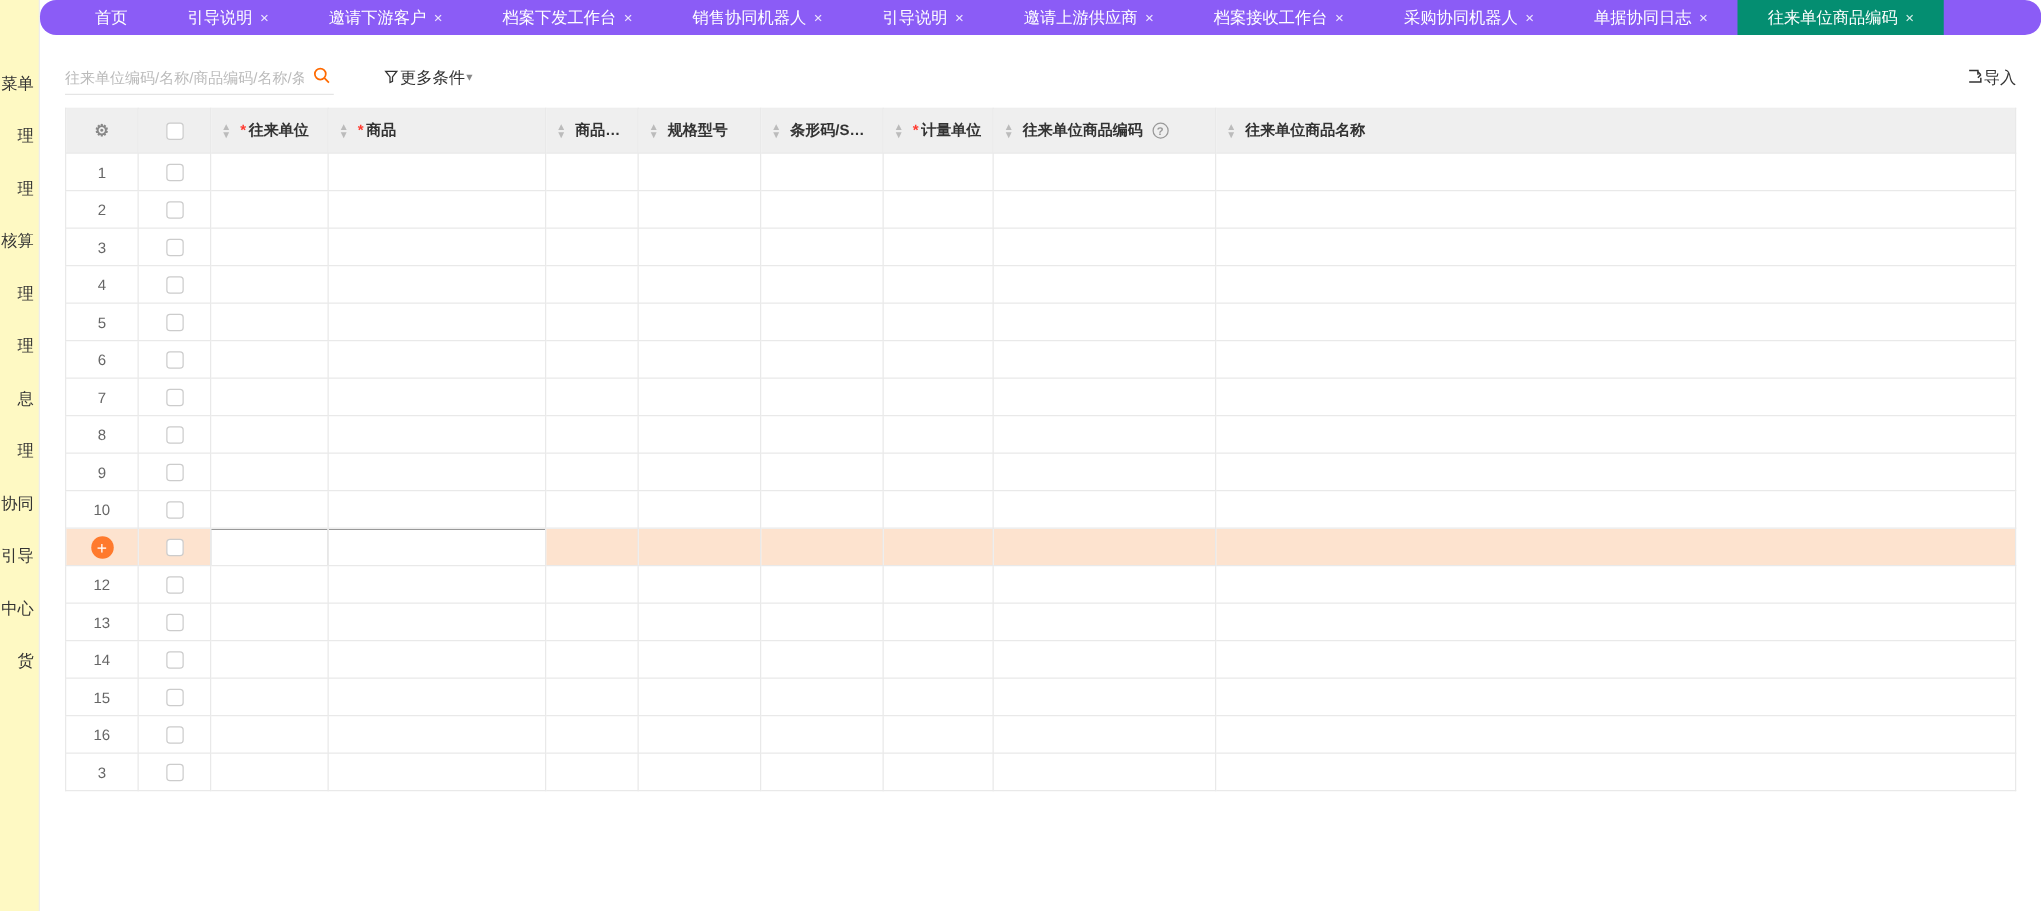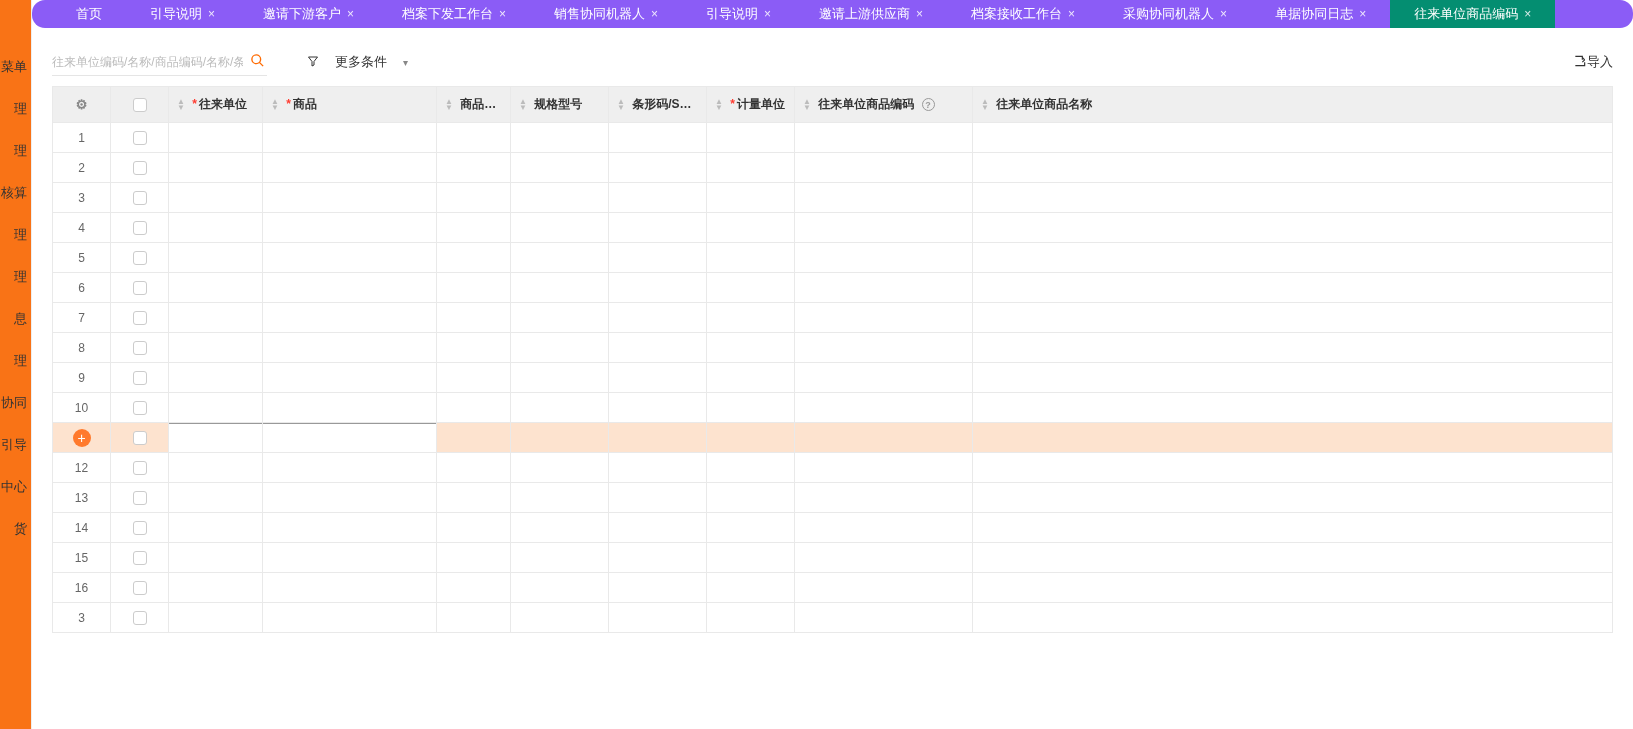--- a/index.html
+++ b/index.html
@@ -8,21 +8,21 @@
     font-size: 13px;
     color: #333;
     background: #fff;
     height: 100%;
     overflow: hidden;
   }
   .app { display: flex; height: 100%; width: 100%; }
   
   .sidebar {
     width: 32px; 
-    background: #f97316;
+    background: #fef9c3;
     border-right: 1px solid #eee;
     display: flex;
     flex-direction: column;
     align-items: center;
     padding-top: 46px;
   }
   .sidebar-item {
     height: 42px;
     width: 100%;
     display: flex;
@@ -87,21 +87,21 @@
     color: #333;
   }
   .search-input::placeholder { color: #bbb; }
   .search-icon {
     position: absolute;
     right: 2px; top: 5px;
     color: #ff6a00;
     font-size: 15px;
   }
   .more-cond {
-    display: flex; align-items: center; gap: 16px;
+    display: flex; align-items: center; gap: 1px;
     color: #333; font-size: 13px; cursor: pointer;
   }
   .more-cond .funnel { font-size: 12px; }
   .more-cond .chev { font-size: 10px; color: #888; }
   .export-btn { display:flex; align-items:center; gap:0; color:#333; cursor:pointer; font-size:13px;}
   
   .table-region { flex:1; overflow:auto; padding: 0 20px 20px 20px; }
   table { border-collapse: collapse; width: 100%; min-width: 1480px; table-layout: fixed; }
   th, td {
     border: 1px solid #e9e9e9;

